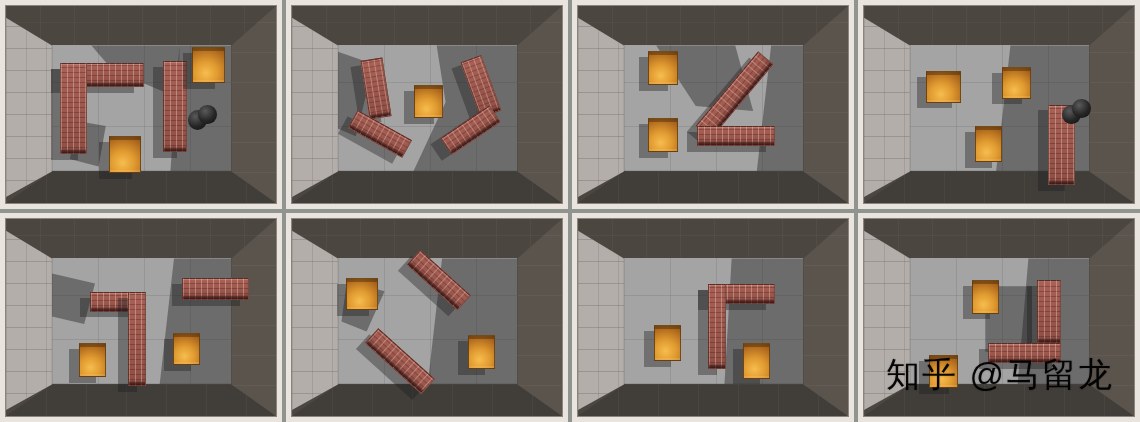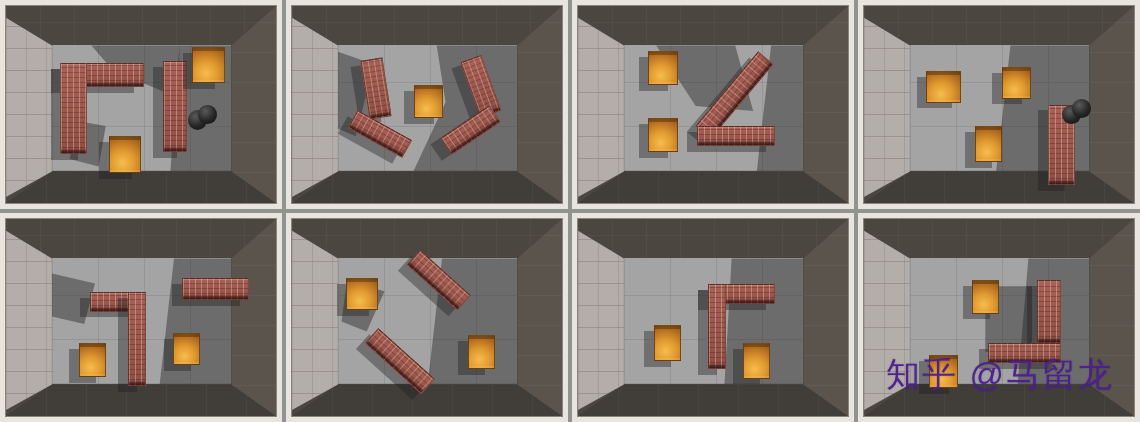--- a/index.html
+++ b/index.html
@@ -36,21 +36,21 @@
            repeating-linear-gradient(90deg, rgba(235,205,180,.40) 0 1px, rgba(0,0,0,0) 1px 6px),
            repeating-linear-gradient(0deg, rgba(60,20,15,.30) 0 1px, rgba(0,0,0,0) 1px 5px),
            linear-gradient(180deg,#aa6157,#8f4e45);
          border:1px solid rgba(70,30,25,.55);
          box-shadow: inset 0 -4px 2px -1px rgba(35,12,10,.65), inset 0 1px 0 rgba(255,225,205,.22);}
   .box{background:radial-gradient(circle at 42% 74%, #f7bd4e 0%, #e09a30 38%, #b06a1e 78%, #8f5416 100%);
        border:1px solid rgba(90,55,15,.8);
        box-shadow: inset 0 3px 0 rgba(60,35,10,.40), inset 0 -2px 0 rgba(255,200,120,.25);}
   .sphere{border-radius:50%;
        background:radial-gradient(circle at 38% 32%, #5a5a5a 0%, #262626 55%, #0e0e0e 100%);}
-  .watermark{position:absolute;right:26px;bottom:24px;color:#4c1d95;font-size:34px;
+  .watermark{position:absolute;right:26px;bottom:24px;color:#000000;font-size:34px;
        letter-spacing:2px;opacity:.96;text-shadow:0 0 2px rgba(0,0,0,.25);white-space:nowrap;}
 </style>
 </head>
 <body>
 
 <div class="page">
   <div class="grid" id="grid">
       <div class="panel">
         <div class="render">
           <div class="wall wall-bottom"></div>

